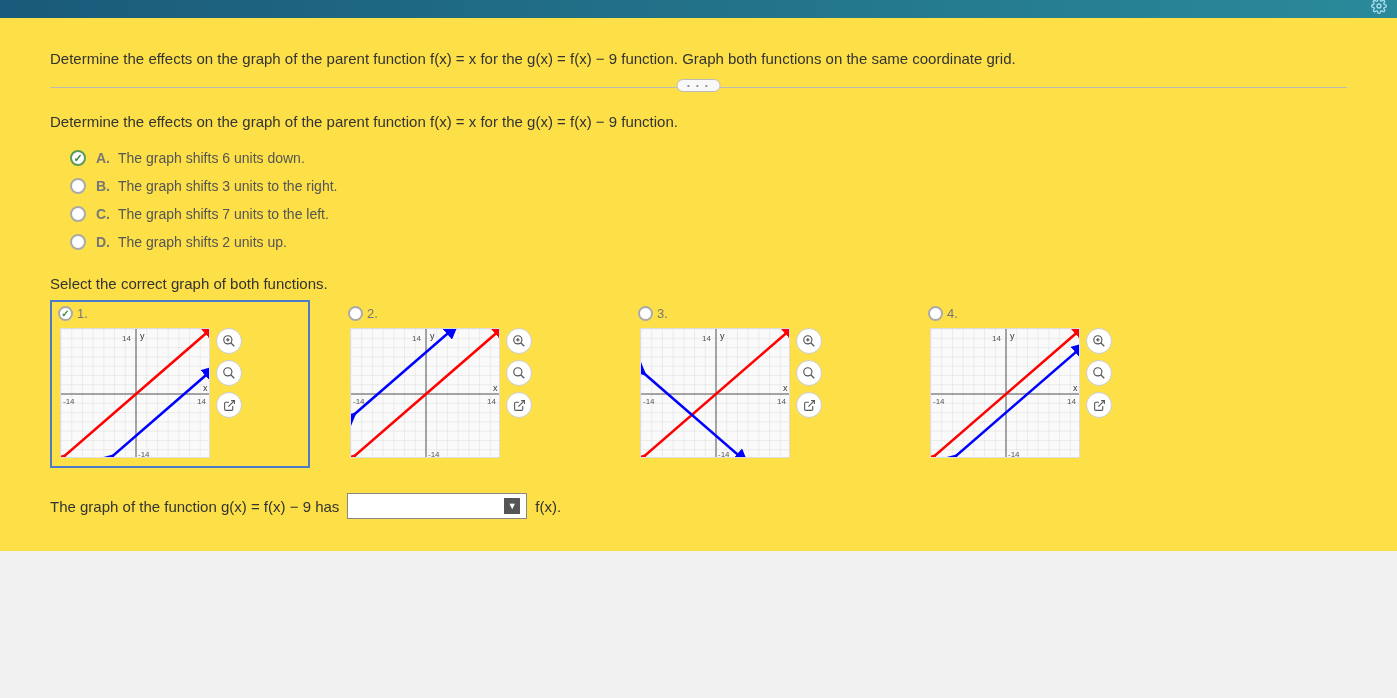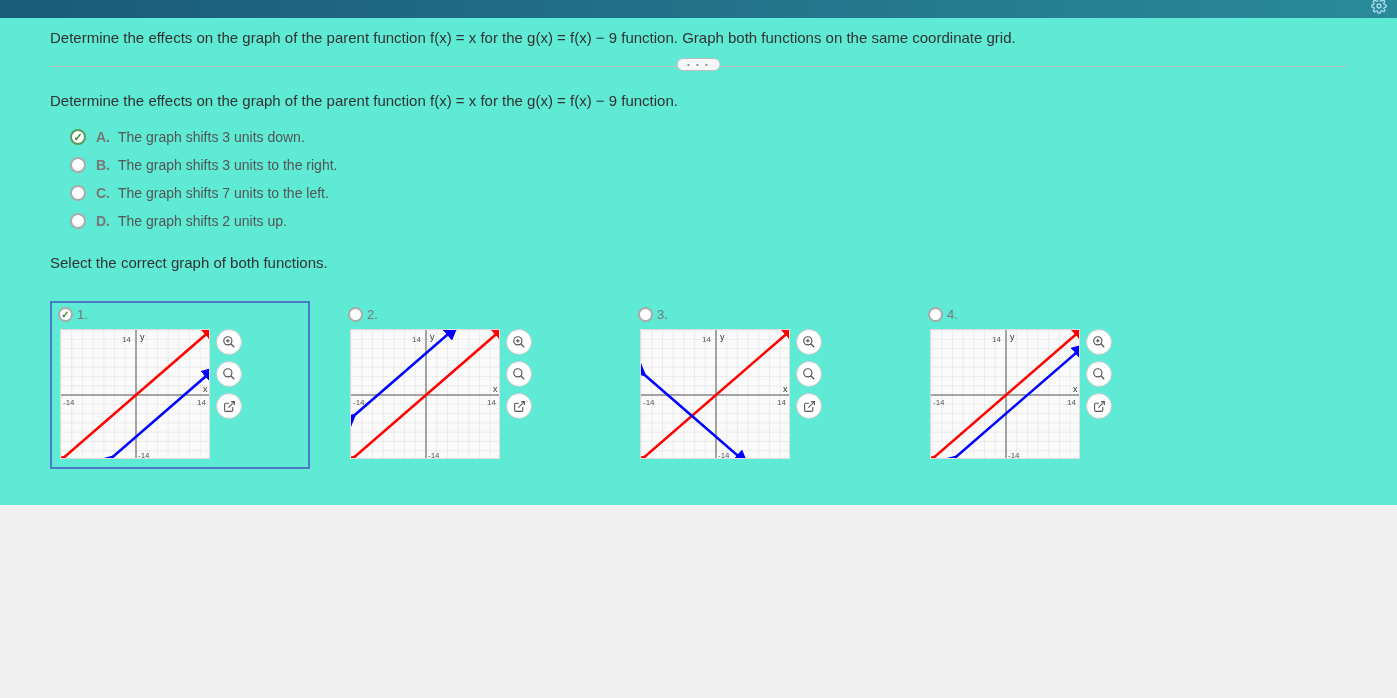--- a/index.html
+++ b/index.html
@@ -1,30 +1,30 @@
 <!DOCTYPE html>
 <html><head>
 <meta charset="utf-8">
 <style>
 * { box-sizing: border-box; margin: 0; padding: 0; }
 body { font-family: Arial, sans-serif; background: #f0f0f0; width: 1397px; height: 698px; overflow: hidden; }
 .header-bar { height: 18px; background: linear-gradient(to right, #1a5a7a, #2a8a9a); position: relative; }
 .settings-icon { position: absolute; right: 10px; top: -2px; color: #aaddee; }
-.content { padding: 11px 50px; background: #5eead4; }
+.content { padding: 32px 50px; background: #fde047; }
 .question-text { font-size: 15px; color: #333; margin-bottom: 20px; }
 .divider { border-top: 1px solid #bbb; position: relative; margin: 15px 0 25px; }
 .ellipsis-badge { position: absolute; left: 50%; top: -9px; transform: translateX(-50%); background: #f8f8f8; border: 1px solid #bbb; border-radius: 10px; padding: 1px 10px; font-size: 8px; color: #888; letter-spacing: 2px; }
 .sub-question { font-size: 15px; color: #333; margin-bottom: 20px; }
 .options { margin-left: 20px; margin-bottom: 25px; }
 .option-row { display: flex; align-items: center; margin-bottom: 12px; font-size: 14px; color: #555; }
 .radio { width: 16px; height: 16px; border: 2px solid #aaa; border-radius: 50%; margin-right: 10px; display: flex; align-items: center; justify-content: center; background: #fff; }
 .radio.selected { border-color: #5a9a5a; }
 .radio.selected::after { content: '✓'; color: #3a8a3a; font-size: 11px; font-weight: bold; }
 .opt-letter { font-weight: bold; margin-right: 8px; color: #777; }
-.select-graph-text { font-size: 15px; color: #333; margin-bottom: 30px; }
+.select-graph-text { font-size: 15px; color: #333; margin-bottom: 8px; }
 .graphs-row { display: flex; gap: 30px; margin-bottom: 25px; }
 .graph-card { border: 2px solid transparent; padding: 8px; position: relative; width: 260px; }
 .graph-card.selected { border-color: #4a7ac8; }
 .graph-label { position: absolute; top: 4px; left: 6px; display: flex; align-items: center; gap: 4px; }
 .graph-radio { width: 15px; height: 15px; border: 2px solid #aaa; border-radius: 50%; background: #fff; display: flex; align-items: center; justify-content: center; }
 .graph-radio.sel::after { content: '✓'; color: #3a8a3a; font-size: 10px; font-weight: bold; }
 .graph-num { font-size: 13px; color: #777; }
 .graph-body { display: flex; align-items: flex-start; gap: 6px; margin-top: 18px; }
 .graph-controls { display: flex; flex-direction: column; gap: 6px; }
 .ctrl-btn { width: 26px; height: 26px; border: 1px solid #ccc; border-radius: 50%; background: #fff; display: flex; align-items: center; justify-content: center; font-size: 13px; color: #555; }
@@ -52,21 +52,21 @@
   <div class="divider">
     <div class="ellipsis-badge">• • •</div>
   </div>
 
   <div class="sub-question">Determine the effects on the graph of the parent function f(x) = x for the g(x) = f(x) − 9 function.</div>
 
   <div class="options">
     <div class="option-row">
       <span class="radio selected"></span>
       <span class="opt-letter">A.</span>
-      <span>The graph shifts 3 units down.</span>
+      <span>The graph shifts 6 units down.</span>
     </div>
     <div class="option-row">
       <span class="radio"></span>
       <span class="opt-letter">B.</span>
       <span>The graph shifts 3 units to the right.</span>
     </div>
     <div class="option-row">
       <span class="radio"></span>
       <span class="opt-letter">C.</span>
       <span>The graph shifts 7 units to the left.</span>
@@ -401,14 +401,21 @@
                 <path d="M18 13v6a2 2 0 0 1-2 2H5a2 2 0 0 1-2-2V8a2 2 0 0 1 2-2h6"></path>
                 <polyline points="15 3 21 3 21 9"></polyline>
                 <line x1="10" y1="14" x2="21" y2="3"></line>
               </svg>
             </span>
       </div>
     </div>
       </div>
     </div>
 
+  <div class="fillin-row">
+    <span>The graph of the function g(x) = f(x) − 9 has</span>
+    <span class="dropdown">
+      <span class="dropdown-caret">▼</span>
+    </span>
+    <span>f(x).</span>
+  </div>
 
 </div>
 
 </body></html>

